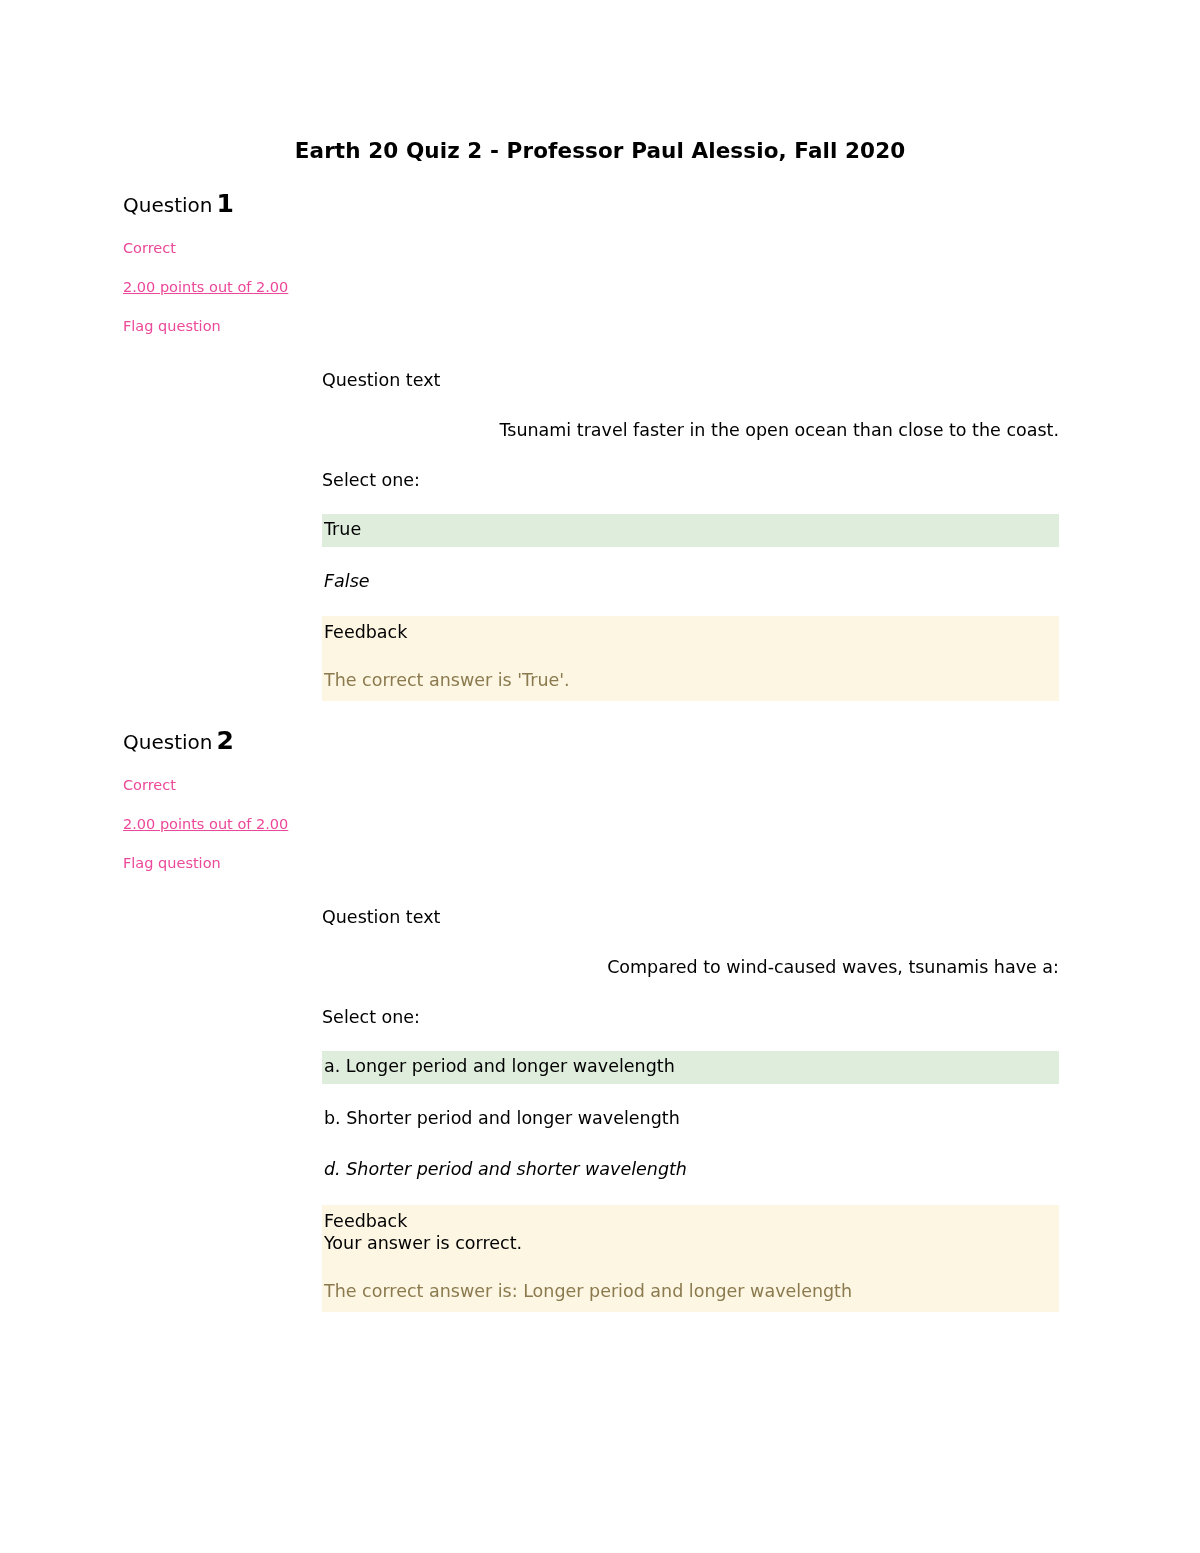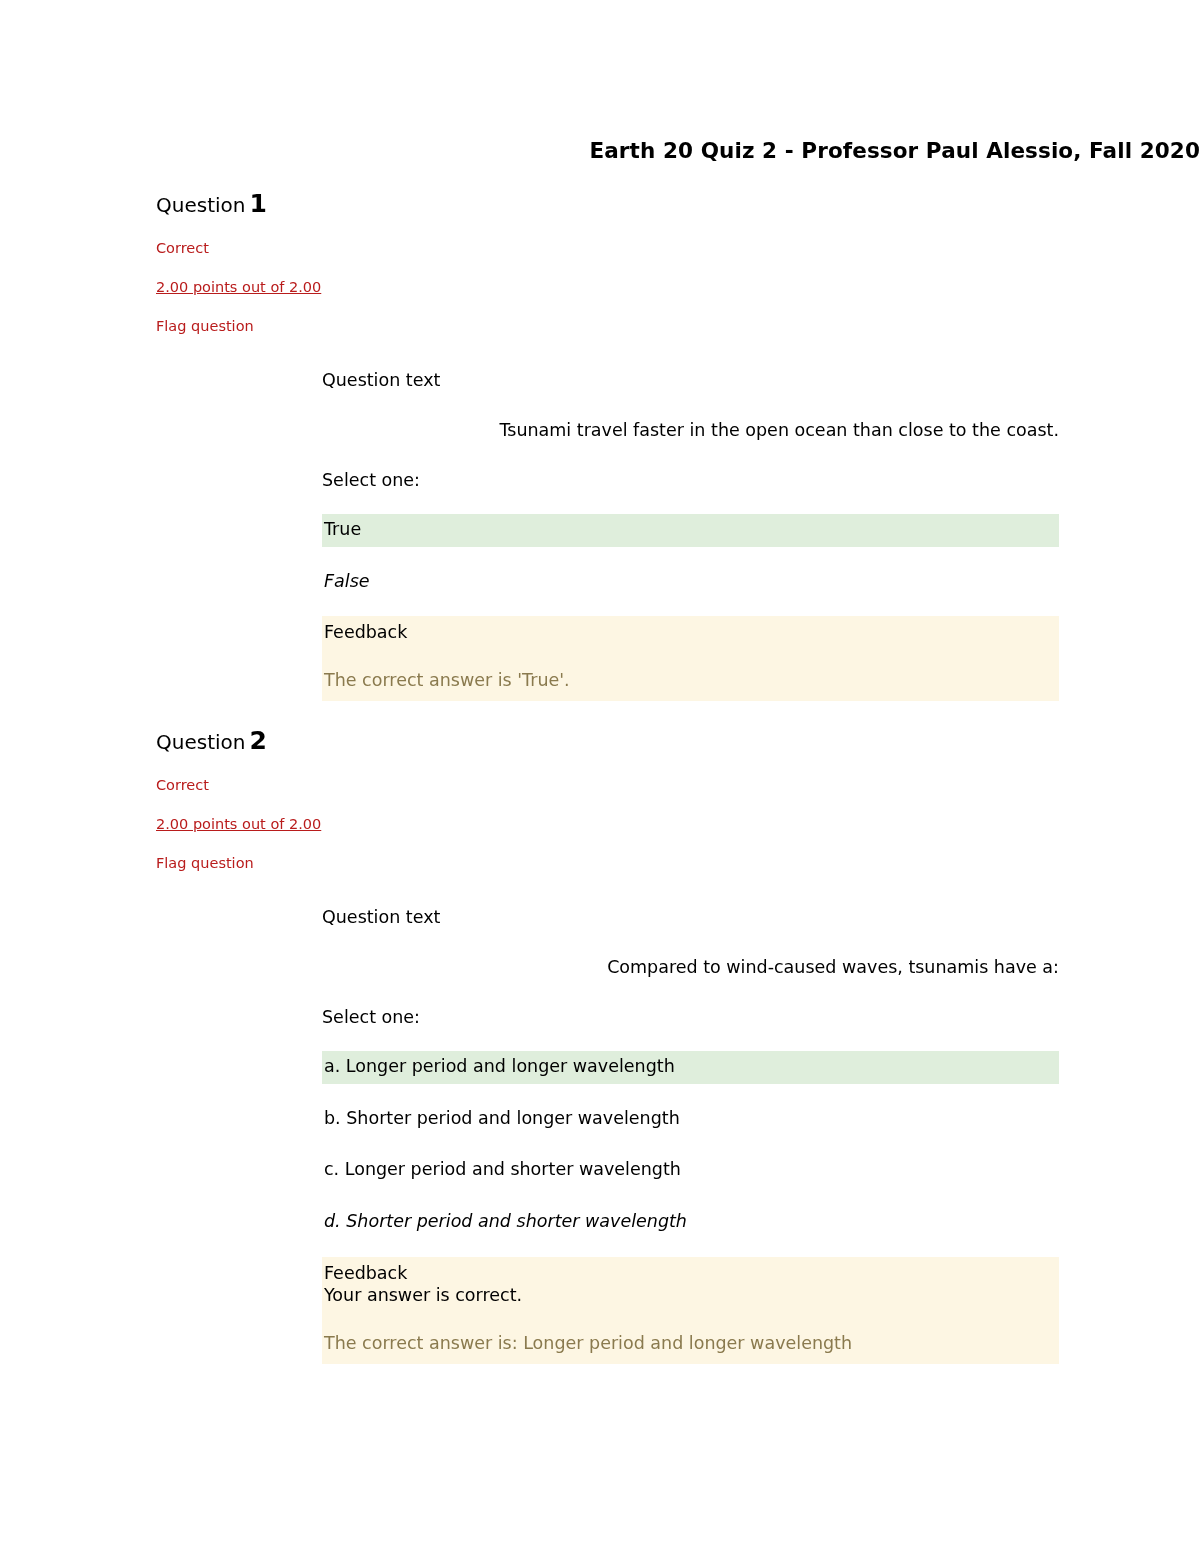--- a/index.html
+++ b/index.html
@@ -21,36 +21,36 @@
     height: 1553px;
     overflow: hidden;
   }
 
   
   .quiz-title {
     position: absolute;
     left: 0;
     top: 138px;
     width: 1200px;
-    text-align: right;
+    text-align: center;
     font-size: 21.5px;
     font-weight: bold;
     letter-spacing: 0.1px;
     color: #000;
   }
 
   
   .question-block {
     position: absolute;
     left: 0;
     width: 1200px;
   }
   .q-meta {
     position: absolute;
-    left: 156px;
+    left: 123px;
     width: 360px;
   }
   .q-heading {
     font-size: 21px;
     font-weight: 500;
     line-height: 1.1;
     white-space: nowrap;
     color: #000;
   }
   .q-heading .q-word {
@@ -60,21 +60,21 @@
   .q-heading .q-num {
     font-weight: bold;
     font-size: 25px;
     margin-left: 4px;
   }
   .q-state,
   .q-grade,
   .q-flag {
     font-size: 14.5px;
     line-height: 1.2;
-    color: #b91c1c;
+    color: #ec4899;
     white-space: nowrap;
   }
   .q-state { margin-top: 22px; }
   .q-grade { margin-top: 22px; text-decoration: underline; }
   .q-flag  { margin-top: 22px; }
 
   
   .q-content {
     position: absolute;
     left: 322px;
@@ -175,21 +175,20 @@
     </div>
 
     <div class="q-content" style="top:180px;">
       <div class="q-label">Question text</div>
       <div class="q-text">Compared to wind-caused waves, tsunamis have a:</div>
       <div class="q-selectone">Select one:</div>
 
       <div class="answers">
         <div class="answer correct-choice">a. Longer period and longer wavelength</div>
         <div class="answer">b. Shorter period and longer wavelength</div>
-        <div class="answer">c. Longer period and shorter wavelength</div>
         <div class="answer">d. Shorter period and shorter wavelength</div>
       </div>
 
       <div class="feedback">
         <div class="feedback-title">Feedback</div>
         <div class="feedback-your">Your answer is correct.</div>
         <div class="feedback-right">The correct answer is: Longer period and longer wavelength</div>
       </div>
     </div>
   </div>

